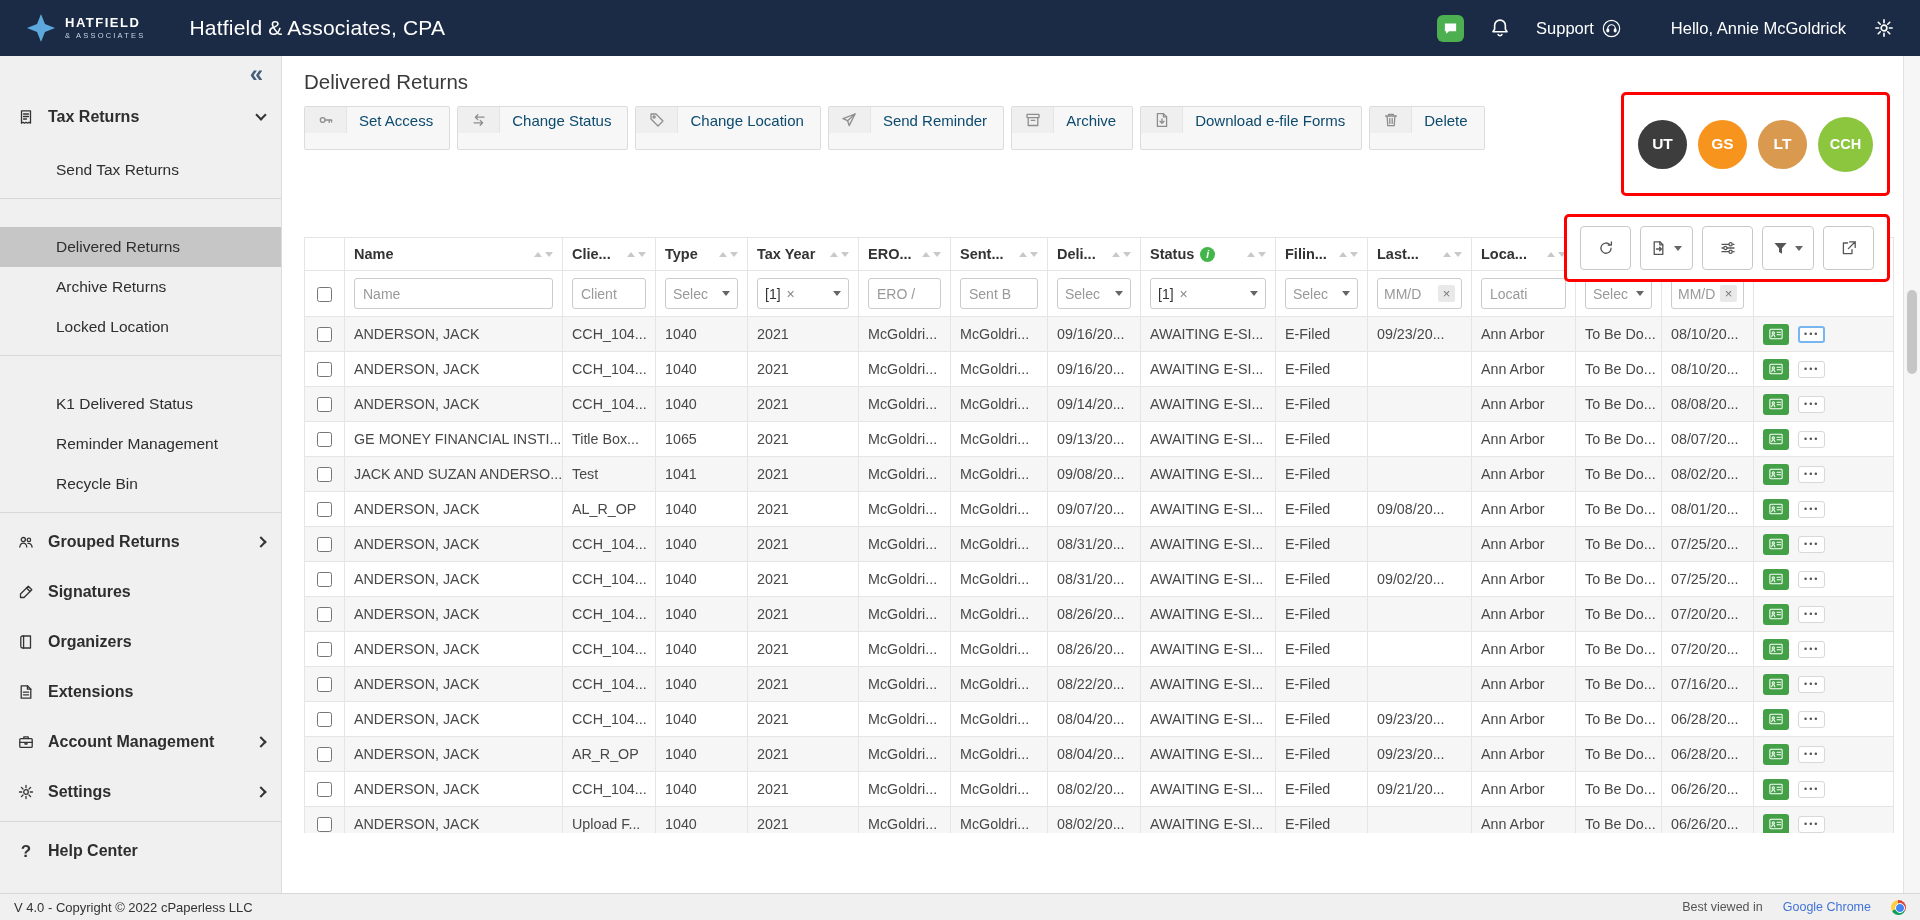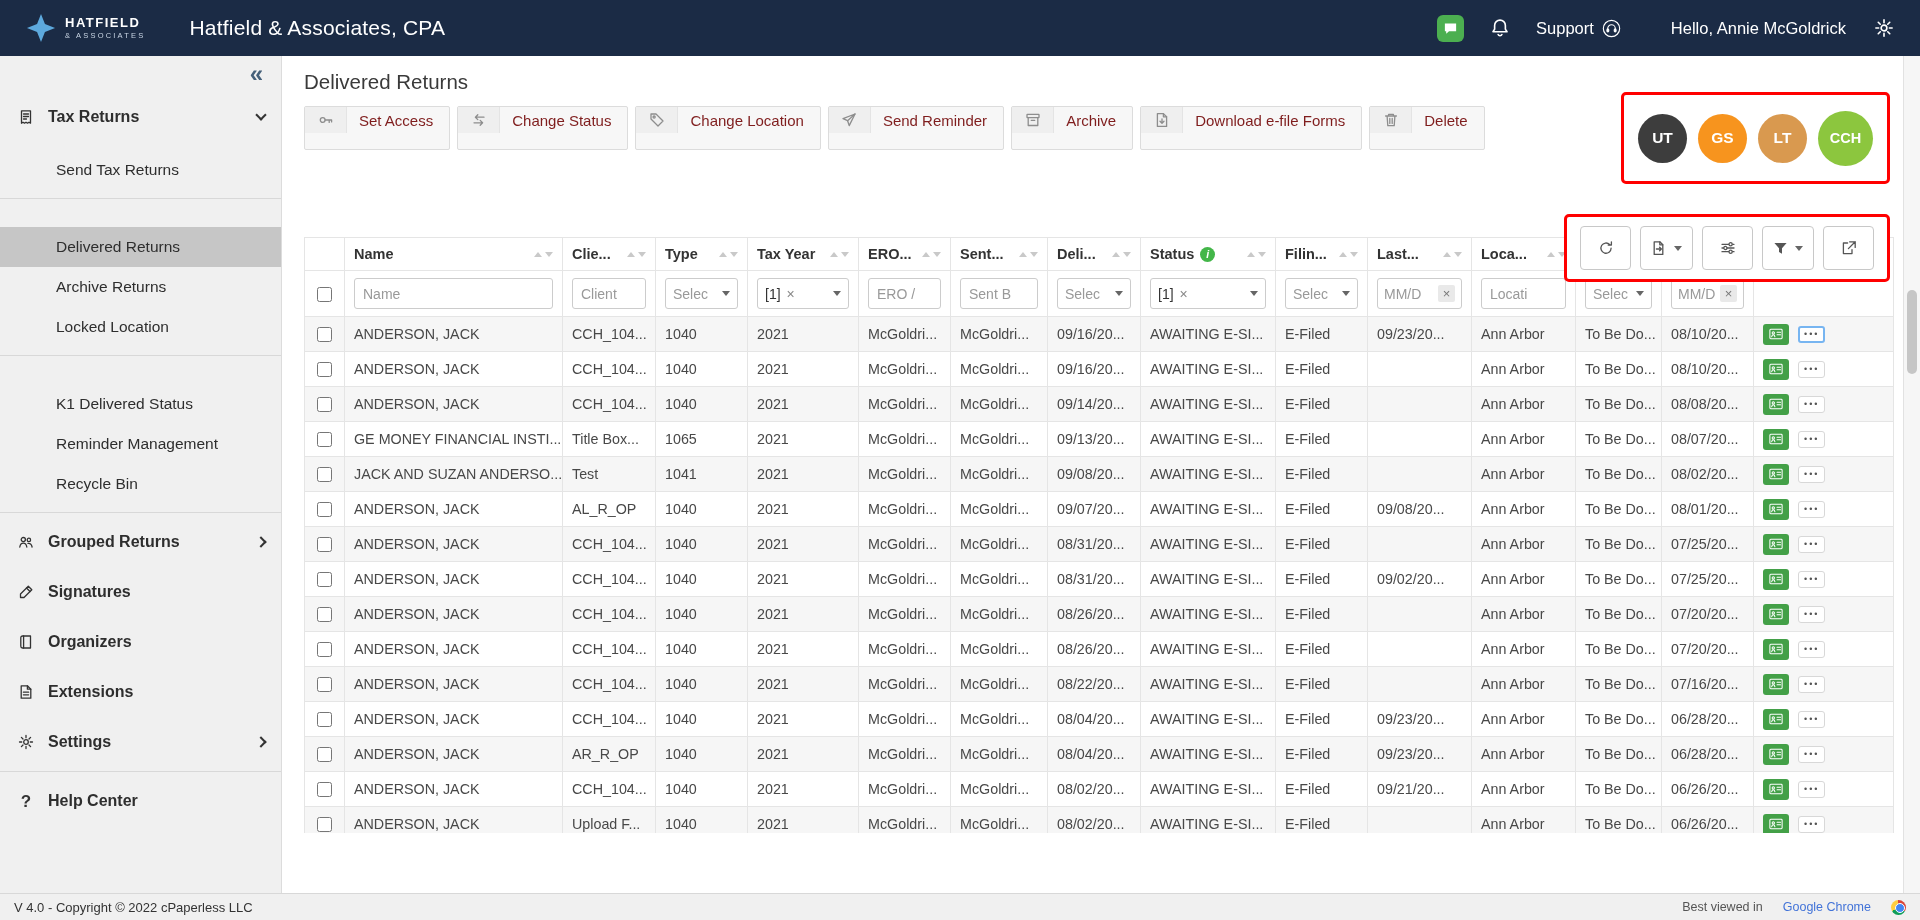--- a/index.html
+++ b/index.html
@@ -39,24 +39,24 @@
 .sb-chev{margin-left:auto;display:flex;align-items:center}
 .chev{width:8px;height:8px;border-right:2.2px solid #333;border-bottom:2.2px solid #333;display:inline-block}
 .chev.down{transform:rotate(45deg);margin-top:-4px}
 .chev.right{transform:rotate(-45deg)}
 .sb-divider{height:1px;background:#d8d8d8;margin-top:8px}
 
 .main{position:absolute;left:282px;top:56px;width:1638px;height:837px;background:#fff;padding:14px 0 0 22px}
 .page-title{font-size:20.5px;color:#3a3a3a;font-weight:500}
 .toolbar-row{display:flex;margin-top:12px}
 .toolbar-row.second{margin-top:5px}
-.tb-btn{display:inline-flex;align-items:center;height:44px;border:1px solid #dcdcdc;background:#f7f7f7;color:#7f1d1d;font-size:15px;border-radius:2px;margin-right:7px;padding:0 16px 16px 0}
+.tb-btn{display:inline-flex;align-items:center;height:44px;border:1px solid #dcdcdc;background:#f7f7f7;color:#0c4a6e;font-size:15px;border-radius:2px;margin-right:7px;padding:0 16px 16px 0}
 .tb-ic{width:42px;align-self:stretch;display:flex;align-items:center;justify-content:center;color:#8d8d8d;background:#efefef;border-right:1px solid #e4e4e4;margin-right:12px}
 .red-box{border:3px solid #ff0000;border-radius:5px;position:absolute;display:flex;align-items:center;background:transparent;z-index:5}
-.avatar-box{top:36px;right:30px;height:92px;padding:0 14px}
+.avatar-box{top:36px;right:30px;height:104px;padding:0 14px}
 .avatar-group{display:flex;align-items:center;gap:11px}
 .avatar{width:49px;height:49px;border-radius:50%;display:flex;align-items:center;justify-content:center;color:#fff;font-weight:bold;font-size:15.5px;cursor:pointer}
 .avatar.lg{width:55px;height:55px;font-size:14.5px}
 .iconbar{top:158px;right:30px;height:68px;padding:0 13px;background:#fff}
 .iconbar-group{display:flex;align-items:center;gap:9px}
 .it-btn{display:inline-flex;align-items:center;justify-content:center;gap:7px;height:44px;min-width:51px;padding:0 10px;border:1px solid #c8c8c8;border-radius:4px;background:#fff;color:#555}
 .caret{width:0;height:0;border-left:4px solid transparent;border-right:4px solid transparent;border-top:5px solid #666;display:inline-block}
 
 .table-wrap{margin-top:87px;width:1591px;height:596px;overflow:hidden}
 table.grid{border-collapse:collapse;table-layout:fixed;width:1589px;background:#fff}
@@ -225,20 +225,32 @@
           <svg viewBox="0 0 16 16" width="16" height="16" fill="none" stroke="currentColor" stroke-width="1.3" stroke-linecap="round" stroke-linejoin="round">
             <path d="M3.2 1.8h6.2l3.4 3.4v9h-9.6z"></path>
             <path d="M9.4 1.8v3.4h3.4M5.4 8.2h5.2M5.4 10.8h5.2"></path>
           </svg>
         </span>
         <span class="sb-label">Extensions</span>
       </div>
       <div class="sb-item sb-parent">
         <span class="sb-icon">
           <svg viewBox="0 0 16 16" width="16" height="16" fill="none" stroke="currentColor" stroke-width="1.3" stroke-linecap="round" stroke-linejoin="round">
+            <rect x="1.8" y="4.6" width="12.4" height="8.8" rx="1"></rect>
+            <path d="M5.8 4.6V2.9h4.4v1.7M1.8 8.3h12.4M7 8.3v1.7h2V8.3"></path>
+          </svg>
+        </span>
+        <span class="sb-label">Account Management</span>
+        <span class="sb-chev">
+          <i class="chev right"></i>
+        </span>
+      </div>
+      <div class="sb-item sb-parent">
+        <span class="sb-icon">
+          <svg viewBox="0 0 16 16" width="16" height="16" fill="none" stroke="currentColor" stroke-width="1.3" stroke-linecap="round" stroke-linejoin="round">
             <circle cx="8" cy="8" r="2.3"></circle>
             <path d="M8 1.5v2.2M8 12.3v2.2M1.5 8h2.2M12.3 8h2.2M3.4 3.4L5 5M11 11l1.6 1.6M12.6 3.4L11 5M5 11l-1.6 1.6"></path>
           </svg>
         </span>
         <span class="sb-label">Settings</span>
         <span class="sb-chev">
           <i class="chev right"></i>
         </span>
       </div>
       <div class="sb-divider"></div>

